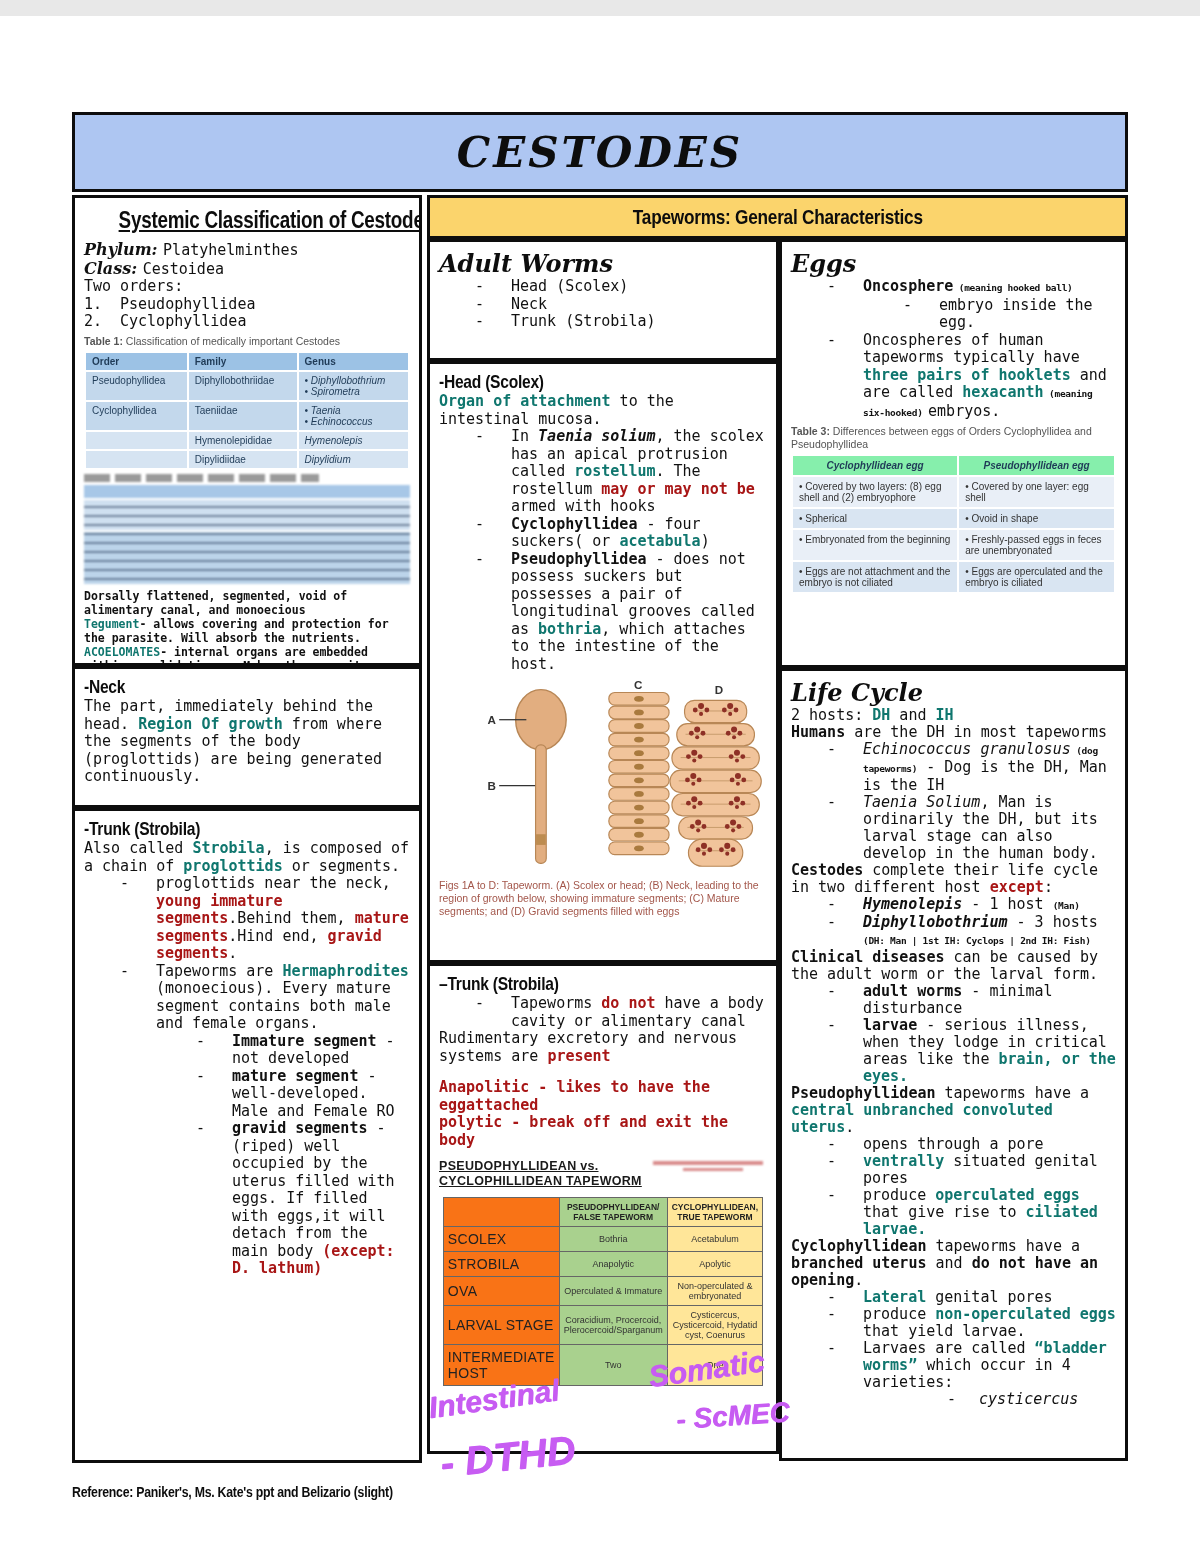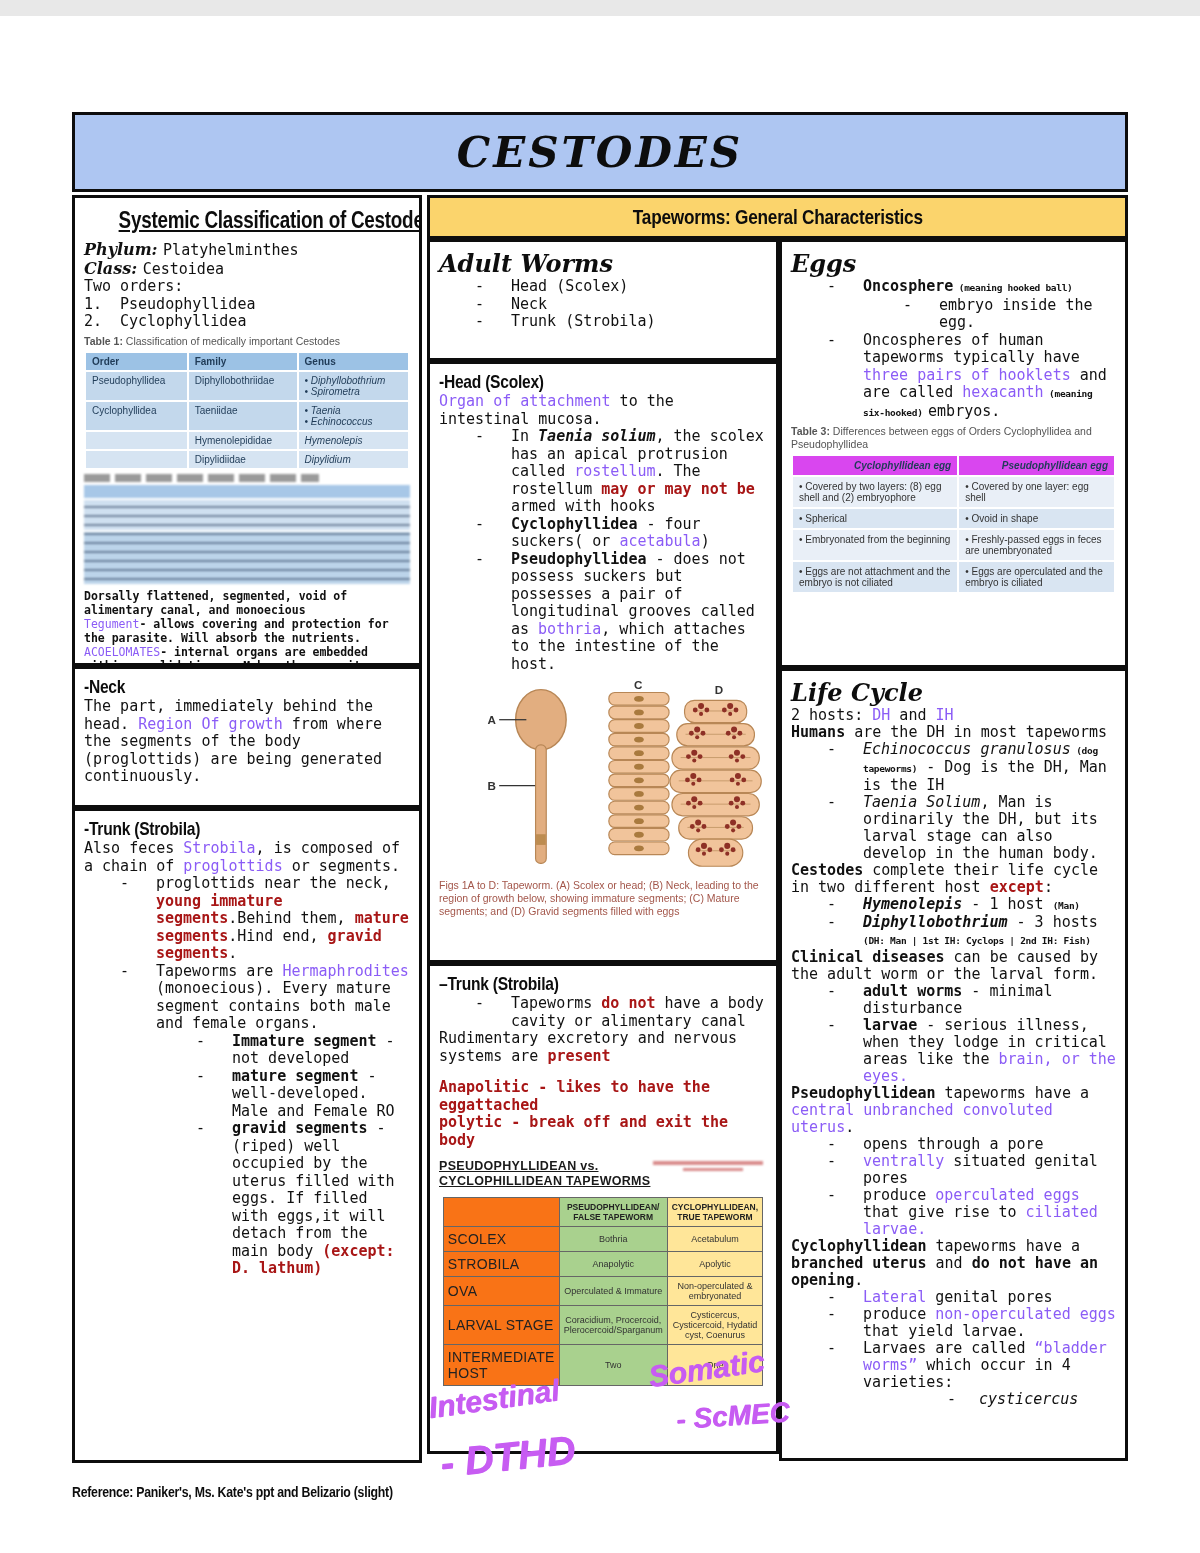--- a/index.html
+++ b/index.html
@@ -7,21 +7,21 @@
         font-family:"DejaVu Sans Mono",monospace;color:#111;}
   .box{position:absolute;border:3px solid #0d0d0d;background:#fff;box-sizing:border-box;padding:7px 9px;overflow:hidden;}
   .banner{position:absolute;border:3px solid #0d0d0d;box-sizing:border-box;display:flex;align-items:center;justify-content:center;}
   .scriptTitle{font-family:"DejaVu Serif",serif;font-style:italic;font-weight:700;font-size:42px;letter-spacing:3px;color:#0d0d0d;}
   .hcond{font-family:"Liberation Sans",sans-serif;font-weight:700;letter-spacing:-0.3px;display:inline-block;
          transform:scaleX(0.82);transform-origin:left center;white-space:nowrap;color:#0d0d0d;}
   .hscript{font-family:"DejaVu Serif",serif;font-style:italic;font-weight:700;font-size:24px;color:#0d0d0d;}
   .mono{font-size:15px;line-height:17.5px;}
   .mono2{font-size:15px;line-height:17px;}
   .sm{font-size:11.5px;line-height:14px;font-weight:bold;}
-  .gold{color:#8b5cf6;font-weight:normal;}
+  .gold{color:#0f766e;font-weight:bold;}
   .red{color:#a81616;font-weight:bold;}
   .b{font-weight:bold;}
   .i{font-style:italic;}
   .bi{font-weight:bold;font-style:italic;}
   .tiny{font-size:9.5px;font-weight:bold;letter-spacing:-0.3px;}
   .capb{font-weight:bold;}
   .cap{font-family:"Liberation Sans",sans-serif;font-size:10.5px;color:#555;line-height:13px;margin:4px 0 3px 0;}
   .figcap{font-family:"Liberation Sans",sans-serif;font-size:10.5px;color:#a3564a;line-height:13px;margin-top:4px;}
   .li{position:relative;}
   .l1{padding-left:72px;}
@@ -42,21 +42,21 @@
   .t1 td.genus{font-style:italic;white-space:pre-line;}
   
   .t2wrap{filter:blur(0.8px);margin:4px 0 5px 0;}
   .t2cap{height:8px;width:72%;background:repeating-linear-gradient(90deg,#9a9a9a 0 26px,#fff 26px 31px);margin-bottom:3px;}
   .t2head{height:13px;background:#a7c7e7;margin-bottom:2px;}
   .t2row{background:#cfe0f0;margin-bottom:2px;
          background-image:repeating-linear-gradient(0deg,transparent 0 4px,rgba(40,60,90,.55) 4px 6px,transparent 6px 9px);}
   .t2r1{height:30px;} .t2r2{height:52px;background-color:#bcd4ea;}
   
   .t3{border-collapse:collapse;width:100%;font-family:"Liberation Sans",sans-serif;font-size:10px;color:#333;}
-  .t3 th{background:#d946ef;text-align:right;padding:4px 6px;font-weight:700;font-style:italic;color:#1f3b57;border:2px solid #fff;}
+  .t3 th{background:#86efac;text-align:center;padding:4px 6px;font-weight:700;font-style:italic;color:#1f3b57;border:2px solid #fff;}
   .t3 td{padding:4px 6px;vertical-align:top;border:2px solid #fff;background:#e9eff7;}
   .t3 tr.alt td{background:#d9e5f2;}
   
   .vsTitle{font-family:"Liberation Sans",sans-serif;font-weight:700;font-size:12.5px;color:#1a1a1a;
            text-decoration:underline;letter-spacing:0.3px;line-height:15px;}
   .vs{border-collapse:collapse;font-family:"Liberation Sans",sans-serif;margin:8px auto 0 auto;width:312px;}
   .vs td,.vs th{border:1px solid #666;padding:4px 4px;}
   .vs .lab{font-size:14px;letter-spacing:0.3px;color:#222;text-transform:uppercase;width:86px;background:#f97316;font-weight:400;text-align:left;}
   .vs .g{background:#a9d18e;} .vs .y{background:#ffe699;}
   .vs th.g,.vs th.y{font-size:8.5px;font-weight:700;text-align:center;color:#222;}
@@ -129,21 +129,21 @@
     <div class="sm p"><span class="gold">ACOELOMATES</span><span class="b">- internal organs are embedded within a solid tissue. Makes the parasite more energy efficient.</span></div>
   </div>
 
   <div class="box" style="left:72px;top:650px;width:350px;height:142px;">
     <div><span class="hcond" style="font-size:19px;">-Neck</span></div>
     <div class="mono p"><span>The part, immediately behind the head. </span><span class="gold">Region Of growth</span><span> from where the segments of the body (proglottids) are being generated continuously.</span></div>
   </div>
 
   <div class="box" style="left:72px;top:792px;width:350px;height:655px;">
     <div><span class="hcond" style="font-size:19px;">-Trunk (Strobila)</span></div>
-    <div class="mono p"><span>Also feces </span><span class="gold">Strobila</span><span>, is composed of a chain of </span><span class="gold">proglottids</span><span> or segments.</span></div>
+    <div class="mono p"><span>Also called </span><span class="gold">Strobila</span><span>, is composed of a chain of </span><span class="gold">proglottids</span><span> or segments.</span></div>
     <div class="mono li l1"><span>proglottids near the neck, </span><span class="red">young immature segments</span><span>.Behind them, </span><span class="red">mature segments</span><span>.Hind end, </span><span class="red">gravid segments</span><span>.</span></div>
     <div class="mono li l1"><span>Tapeworms are </span><span class="gold">Hermaphrodites</span><span> (monoecious). Every mature segment contains both male and female organs.</span></div>
     <div class="mono li l2"><span class="b">Immature segment</span><span> - not developed</span></div>
     <div class="mono li l2"><span class="b">mature segment</span><span> - well-developed. Male and Female RO</span></div>
     <div class="mono li l2"><span class="b">gravid segments</span><span> - (riped) well occupied by the uterus filled with eggs. If filled with eggs,it will detach from the main body </span><span class="red">(except: D. lathum)</span></div>
   </div>
 
   <div class="banner" style="left:427px;top:179px;width:701px;height:44px;background:#fbd46c;">
     <span class="hcond" style="font-size:21px;transform-origin:center;">Tapeworms: General Characteristics</span>
   </div>
@@ -252,21 +252,21 @@
 
   <div class="box" style="left:427px;top:947px;width:352px;height:491px;">
     <div><span class="hcond" style="font-size:19px;">–Trunk (Strobila)</span></div>
     <div class="mono li l1"><span>Tapeworms </span><span class="red">do not</span><span> have a body cavity or alimentary canal</span></div>
     <div class="mono p"><span>Rudimentary excretory and nervous systems are </span><span class="red">present</span></div>
     <div class="gap14"></div>
     <div class="mono p red">Anapolitic - likes to have the eggattached</div>
     <div class="mono p red">polytic - break off and exit the body</div>
     <div style="position:relative;margin-top:10px;">
       <div class="vsTitle">PSEUDOPHYLLIDEAN vs.</div>
-      <div class="vsTitle">CYCLOPHILLIDEAN TAPEWORMS</div>
+      <div class="vsTitle">CYCLOPHILLIDEAN TAPEWORM</div>
       <div class="wm1" style="right:4px;top:2px;width:110px;height:4px;"></div>
       <div class="wm2" style="right:24px;top:9px;width:60px;height:3px;"></div>
       <table class="vs">
         <tbody>
             <tr>
           <th class="lab"></th>
           <th class="g">PSEUDOPHYLLIDEAN/ FALSE TAPEWORM</th>
           <th class="y">CYCLOPHYLLIDEAN, TRUE TAPEWORM</th>
         </tr>
         <tr>

